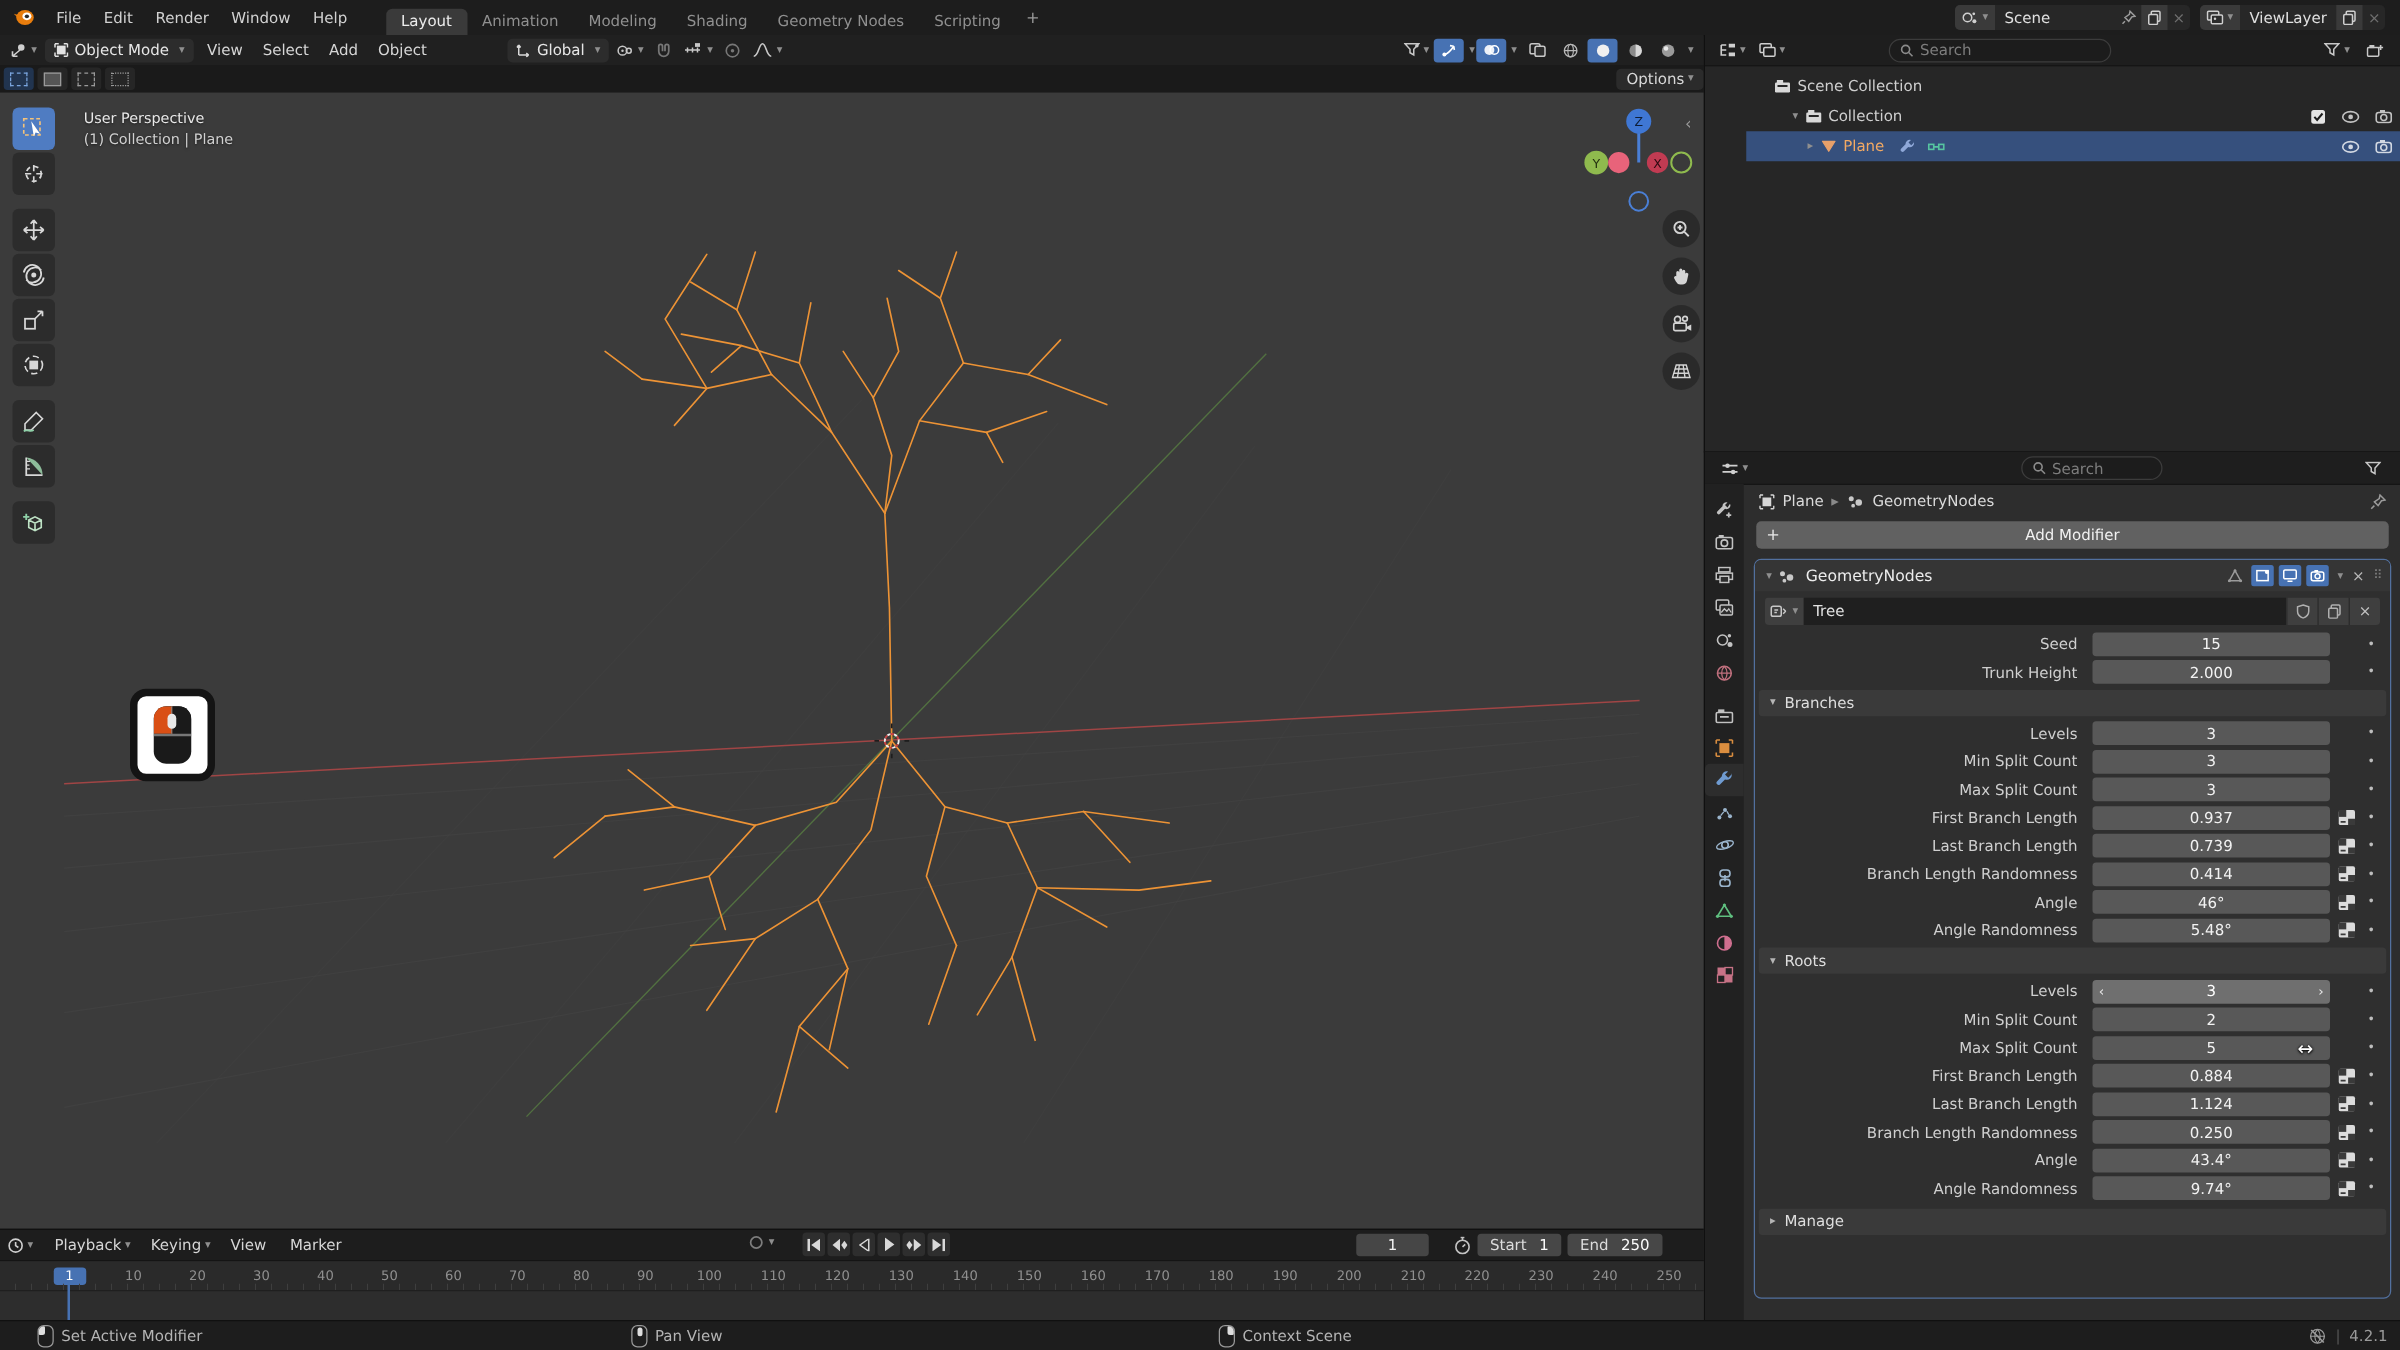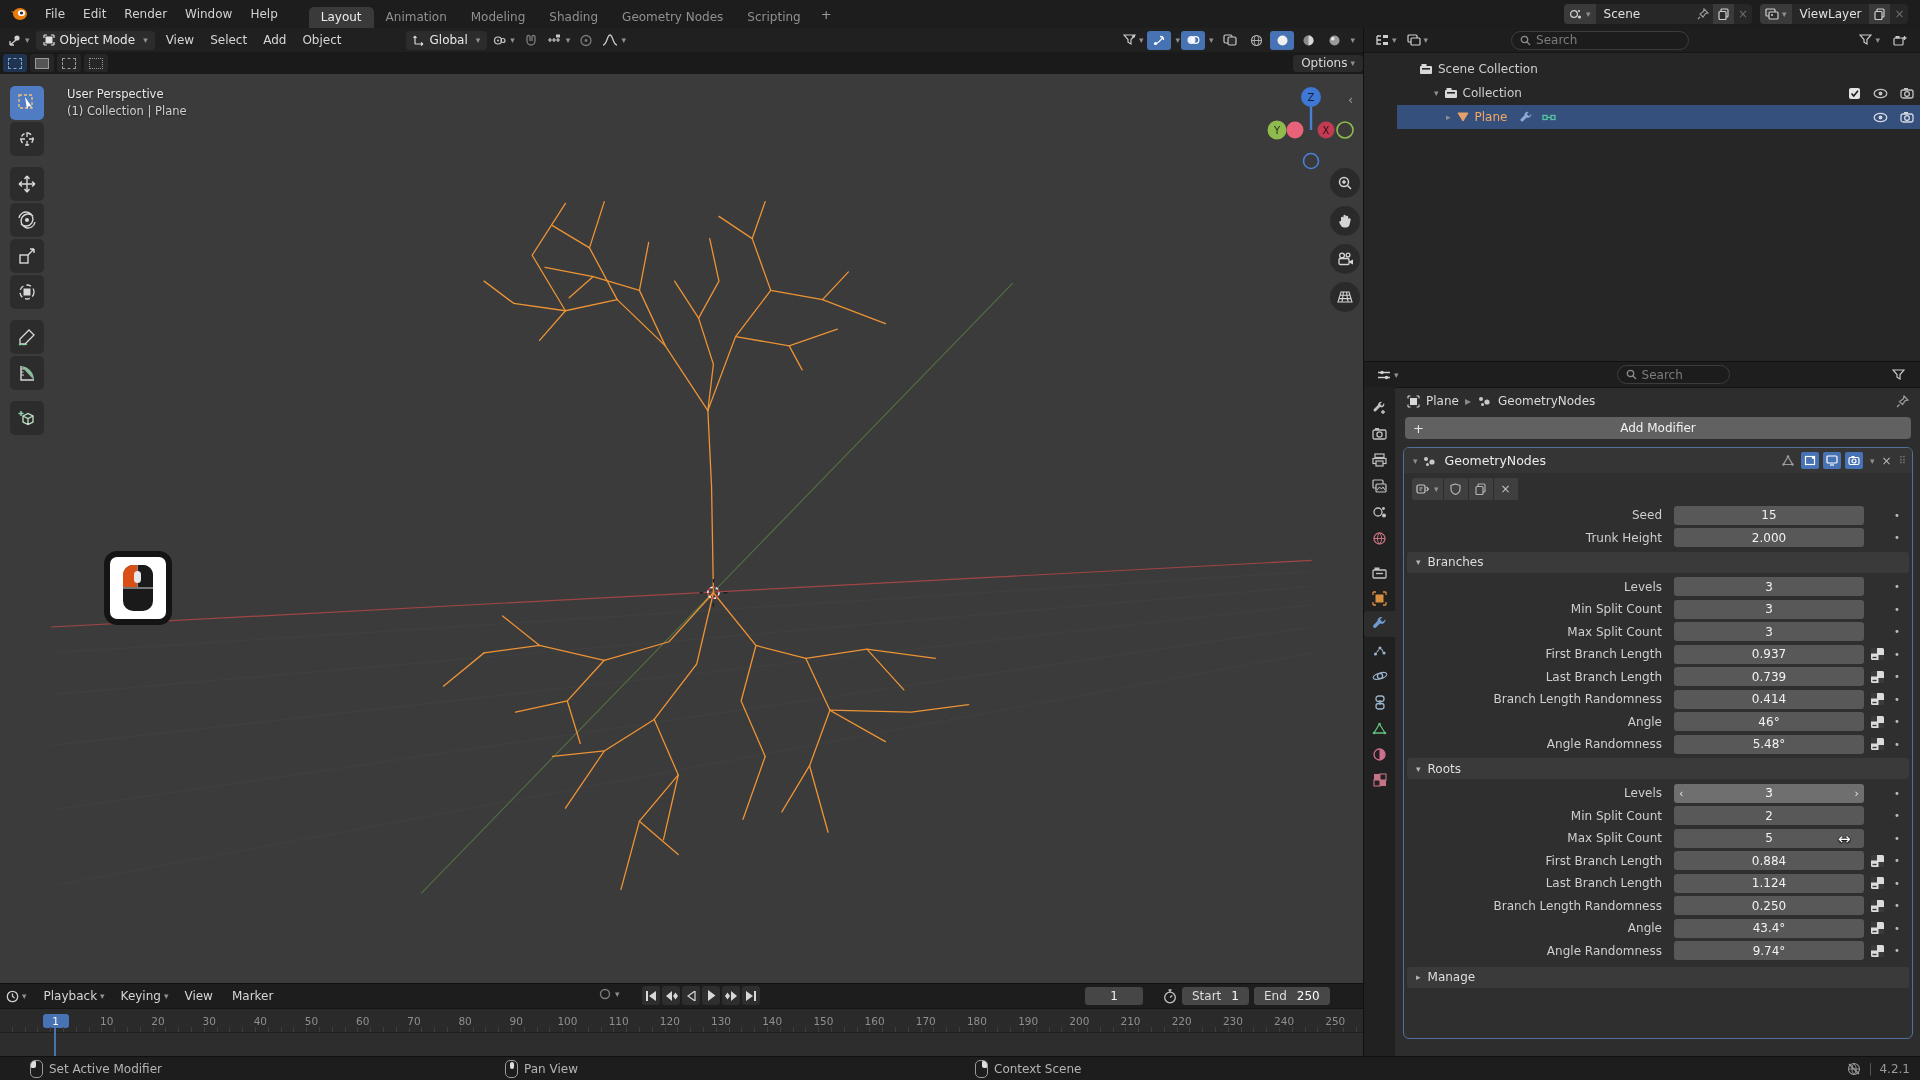--- a/index.html
+++ b/index.html
@@ -861,20 +861,21 @@
 
         <div id="nodegroup-row">
           <span id="ng-browse">
             <svg width="13" height="12" viewBox="0 0 13 12">
                 <rect x="1" y="2" width="8" height="8" rx="1.5" fill="none" stroke="#c8c8c8" stroke-width="1.2"></rect>
                 <path d="M3.5 5 h3 M3.5 7 h2" stroke="#c8c8c8" stroke-width="1.1"></path>
                 <path d="M10.5 4 l2 2 -2 2" fill="none" stroke="#c8c8c8" stroke-width="1.2"></path>
               </svg>
             <span class="dd">▾</span>
           </span>
+          <span id="ng-name">Tree</span>
           <span class="ng-btn">
             <svg width="11" height="12" viewBox="0 0 11 12">
                 <path d="M5.5 1 L10 2.5 V6 c0 3 -2 4.5 -4.5 5.5 C3 10.5 1 9 1 6 V2.5 Z" fill="none" stroke="#b0b0b0" stroke-width="1.2"></path>
               </svg>
           </span>
           <span class="ng-btn">
             <svg width="11" height="12" viewBox="0 0 11 12">
                 <rect x="3" y="1" width="7" height="8" rx="1" fill="none" stroke="#b0b0b0" stroke-width="1.2"></rect>
                 <rect x="1" y="3.5" width="7" height="8" rx="1" fill="#3f3f3f" stroke="#b0b0b0" stroke-width="1.2"></rect>
               </svg>

